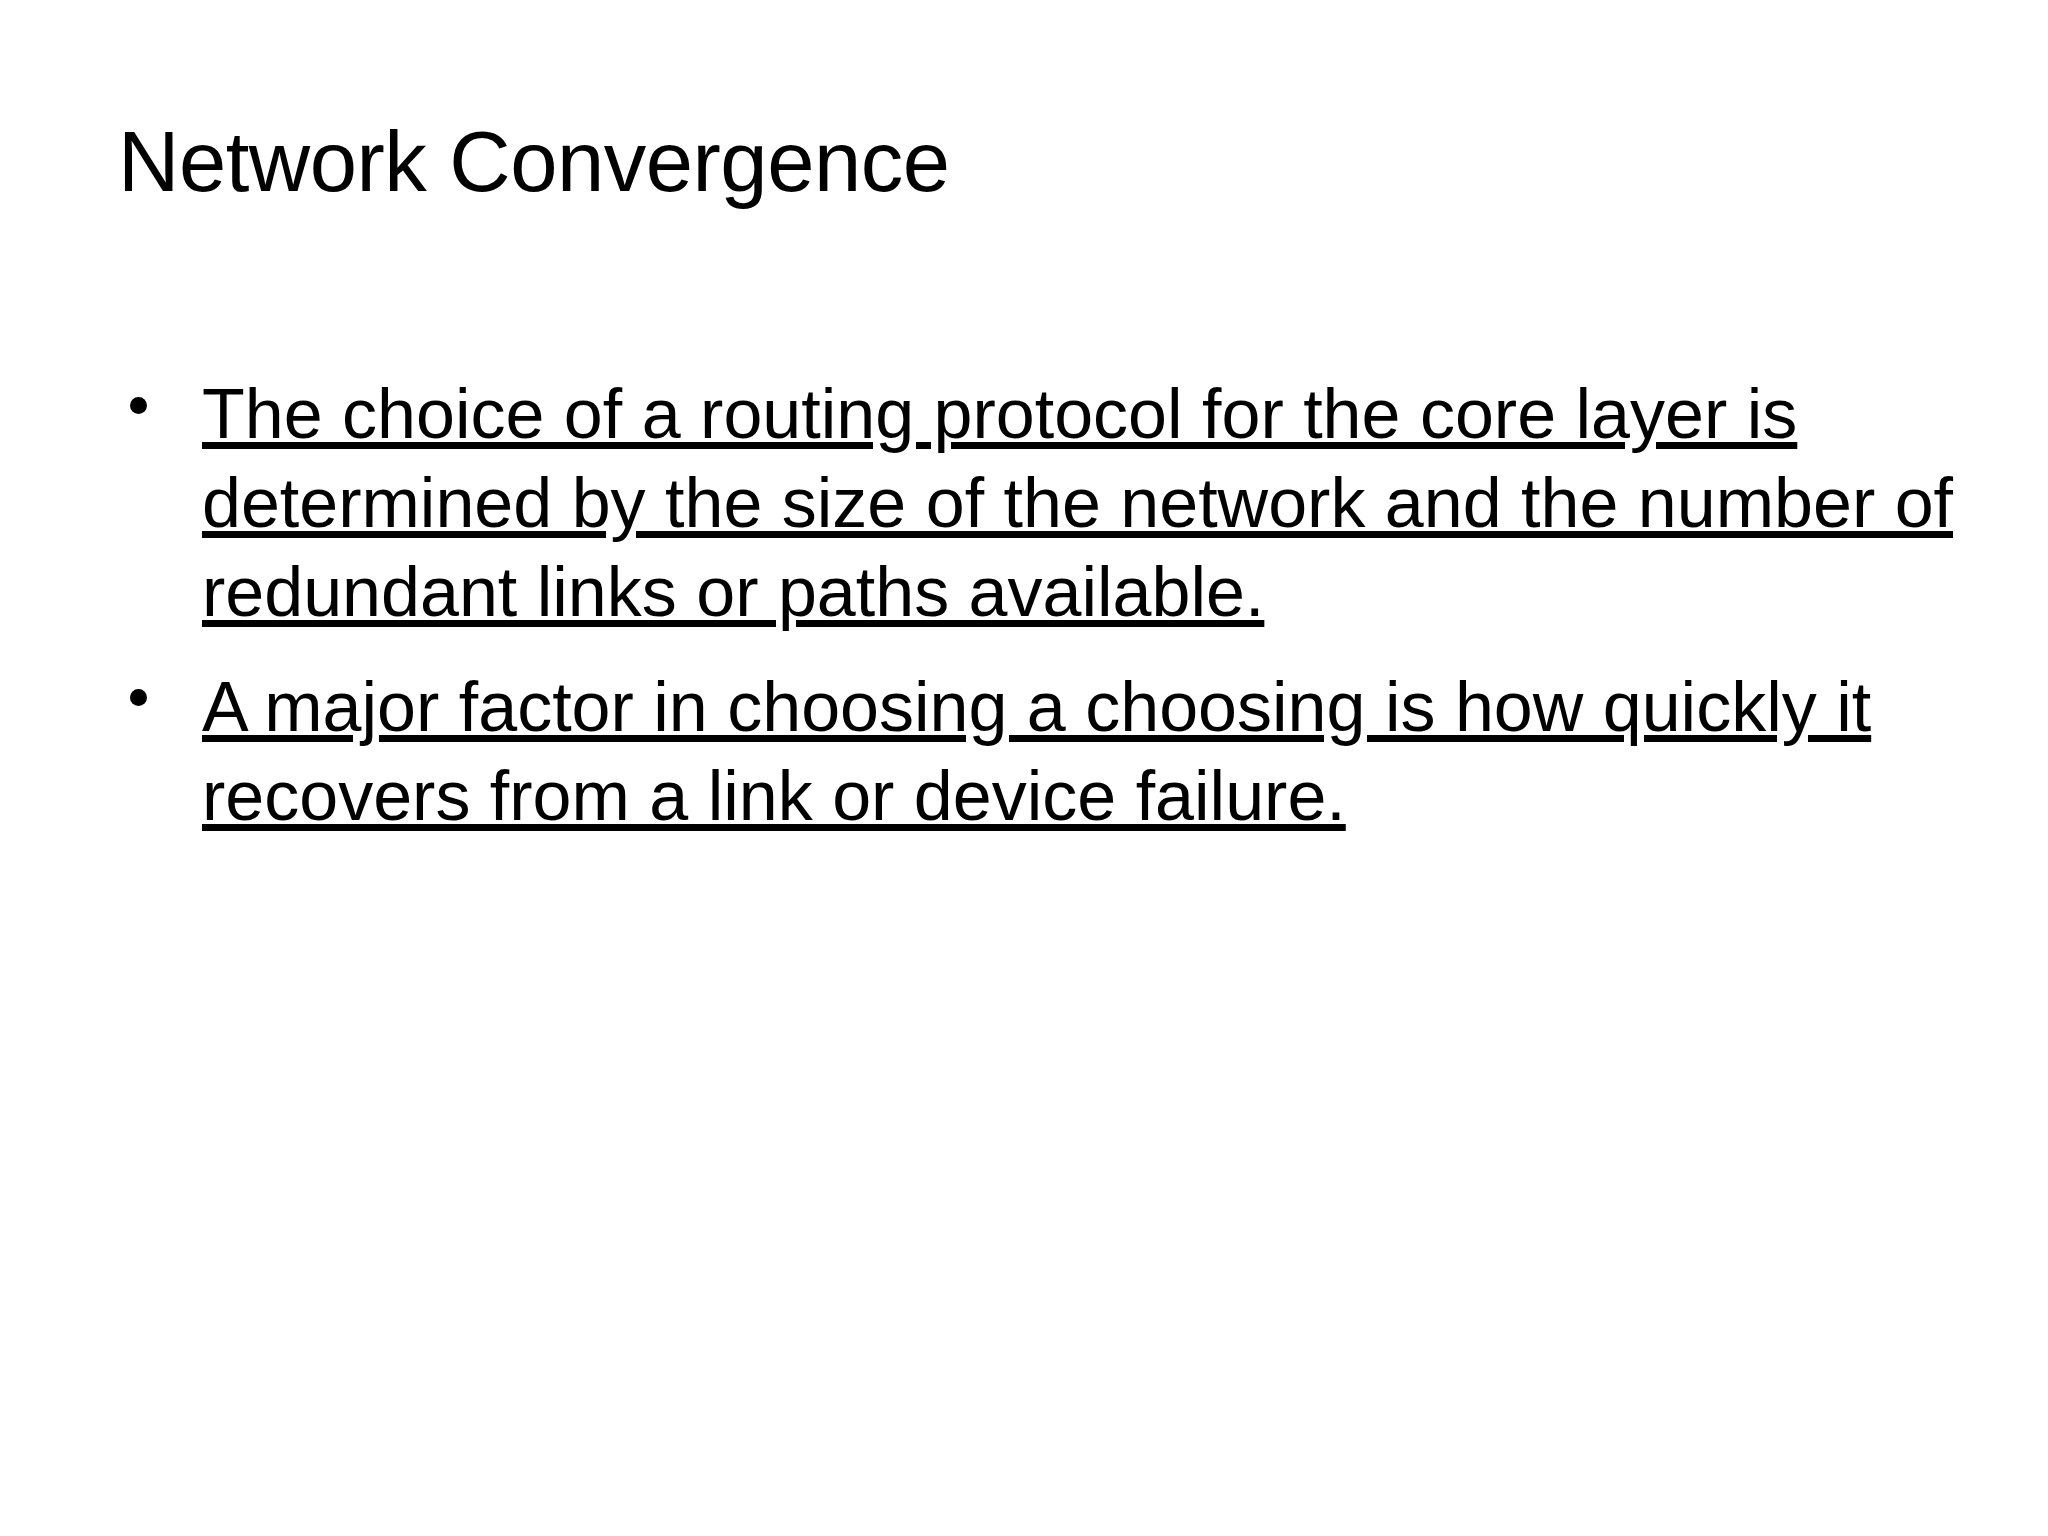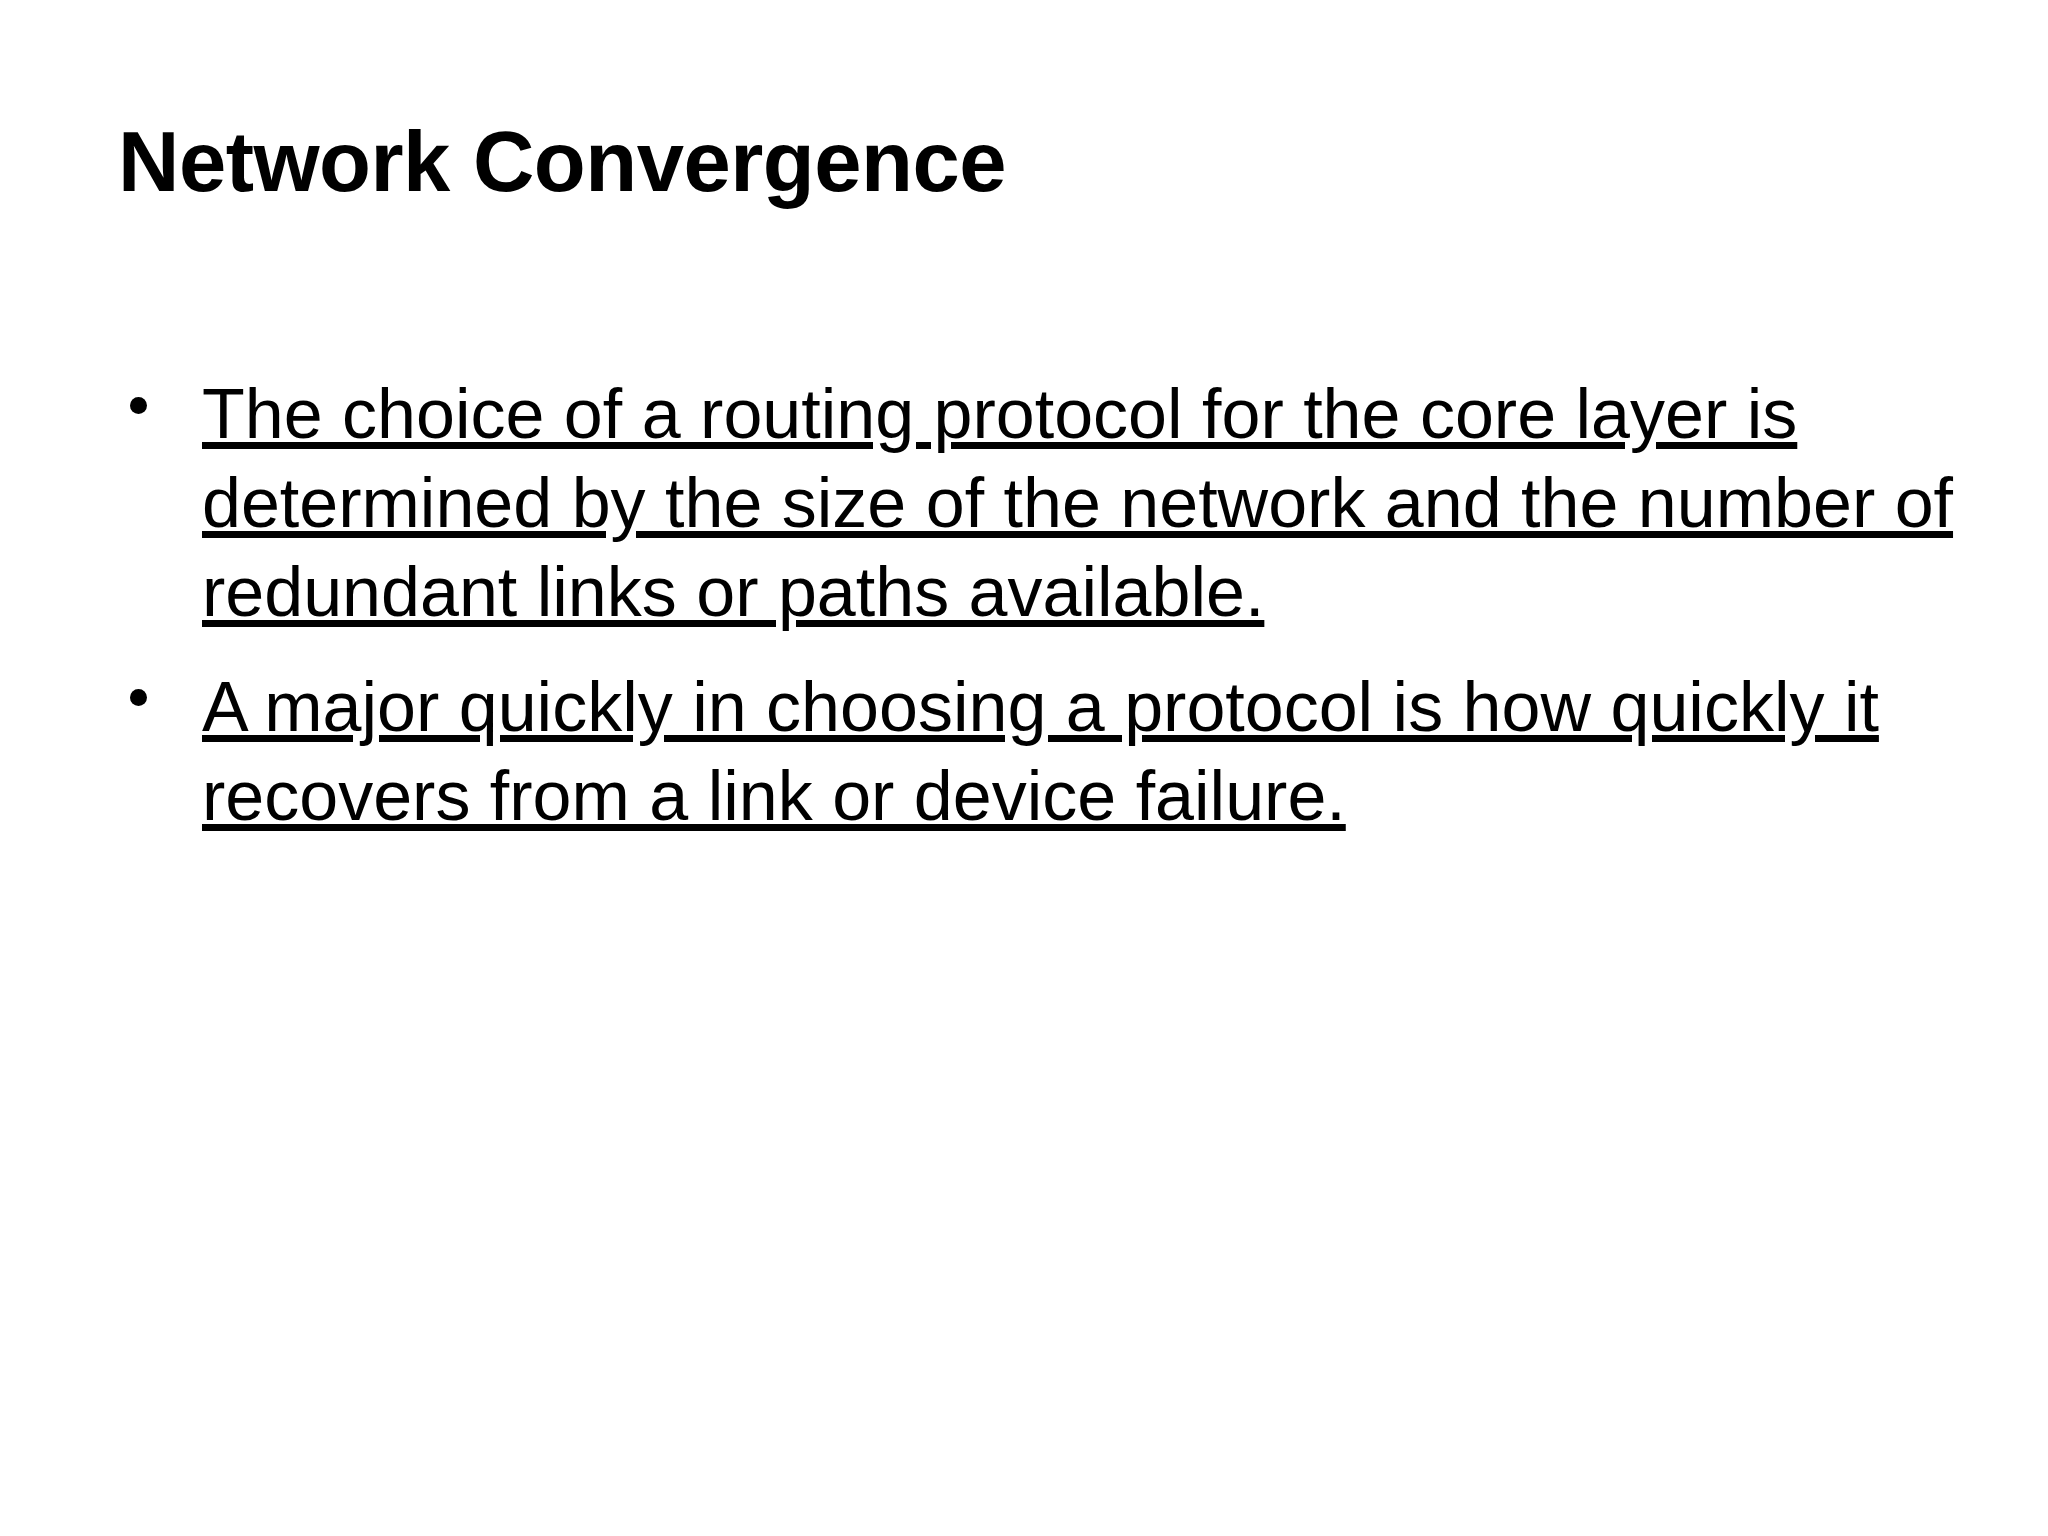--- a/index.html
+++ b/index.html
@@ -18,21 +18,21 @@
     background: #ffffff;
     overflow: hidden;
     box-sizing: border-box;
   }
   .slide-title {
     position: absolute;
     left: 118px;
     top: 116px;
     width: 1820px;
     font-size: 85px;
-    font-weight: bold;
+    font-weight: normal;
     line-height: 1.08;
     color: #000000;
     letter-spacing: -0.5px;
     white-space: nowrap;
   }
   .body-block {
     position: absolute;
     left: 112px;
     top: 370px;
     width: 1860px;
@@ -96,19 +96,19 @@
 
   <div class="body-block">
 
     <div class="bullet-item">
       <span class="bullet-dot"></span>
       <span class="bullet-text">The choice of a routing protocol for the core layer is determined by the size of the network and the number of redundant links or paths available.</span>
     </div>
 
     <div class="bullet-item">
       <span class="bullet-dot"></span>
-      <span class="bullet-text">A major quickly in choosing a protocol is how quickly it recovers from a link or device failure.</span>
+      <span class="bullet-text">A major factor in choosing a choosing is how quickly it recovers from a link or device failure.</span>
     </div>
 
   </div>
 
 
 </div>
 
 </body></html>

